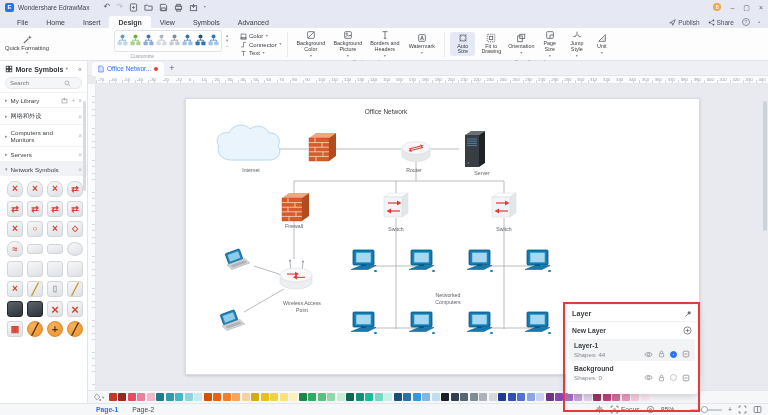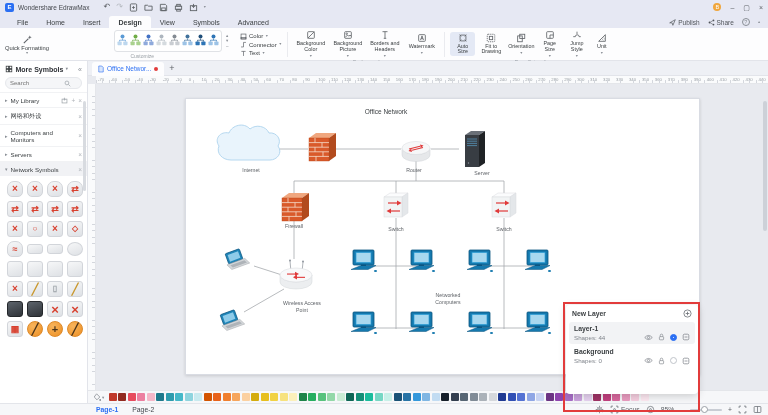--- a/index.html
+++ b/index.html
@@ -817,20 +817,27 @@
           <div class="swatch" style="background: rgb(217, 105, 158);"></div>
           <div class="swatch" style="background: rgb(234, 156, 192);"></div>
           <div class="swatch" style="background: rgb(246, 207, 224);"></div>
           <div class="swatch" style="background: rgb(253, 232, 241);"></div>
         </div>
     </div>
   </div>
 </div>
 
 <div class="layer-panel">
+  <div class="lp-header">
+    <span>Layer</span>
+    <svg width="8" height="8" viewBox="0 0 10 10">
+        <circle cx="6.5" cy="3.5" r="2" fill="#6a6f76"></circle>
+        <line x1="5" y1="5" x2="1.8" y2="8.2" stroke="#6a6f76" stroke-width="1"></line>
+      </svg>
+  </div>
   <div class="lp-new">
     <span>New Layer</span>
     <svg width="9" height="9" viewBox="0 0 10 10">
         <circle cx="5" cy="5" r="4" fill="none" stroke="#6a6f76" stroke-width="0.9"></circle>
         <path d="M5,3 V7 M3,5 H7" stroke="#6a6f76" stroke-width="0.9"></path>
       </svg>
   </div>
   <div class="lp-layer selected">
     <div class="lp-name">Layer-1</div>
     <div class="lp-row">

